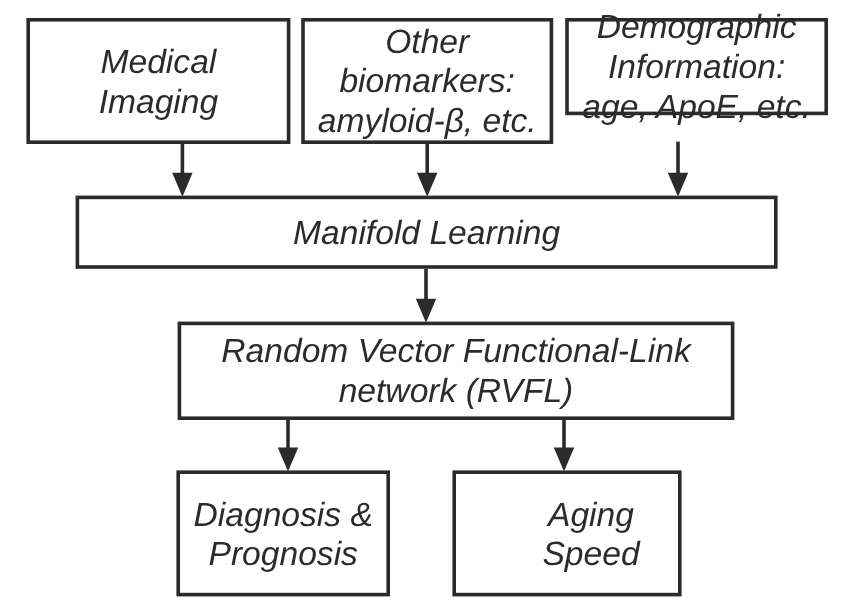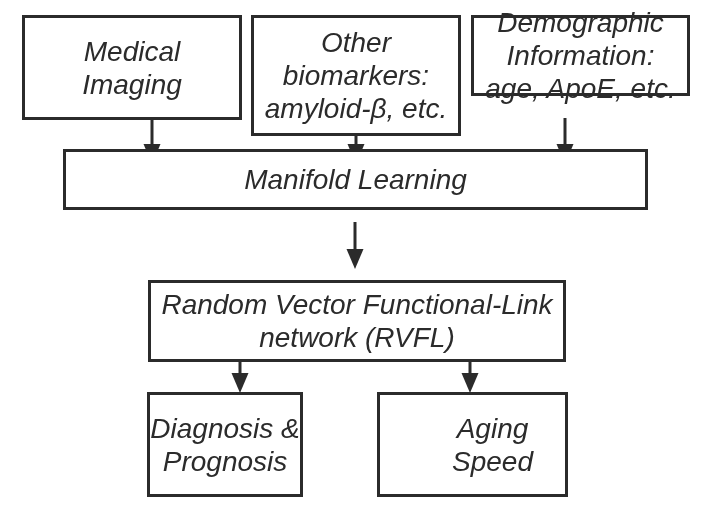--- a/index.html
+++ b/index.html
@@ -41,25 +41,25 @@
     text-align: center;
     color: var(--text, #2b2b2b);
     font-size: 28px;
     line-height: 33px;
   }
   .node .lbl {
     white-space: pre-line;
     display: block;
   }
   #n-medical   { left: 22px;  top: 15px;  width: 220px; height: 105px; }
-  #n-biomark   { left: 251px; top: 15px;  width: 210px; height: 121px; }
+  #n-biomark   { left: 251px; top: 15px;  width: 210px; height: 105px; }
   #n-demo      { left: 471px; top: 15px;  width: 219px; height: 81px; }
-  #n-manifold  { left: 63px;  top: 149px; width: 585px; height: 61px;  }
-  #n-rvfl      { left: 148px; top: 280px; width: 418px; height: 82px;  }
-  #n-diag      { left: 147px; top: 392px; width: 156px; height: 105px; }
+  #n-manifold  { left: 63px;  top: 163px; width: 585px; height: 61px;  }
+  #n-rvfl      { left: 148px; top: 268px; width: 464px; height: 82px;  }
+  #n-diag      { left: 147px; top: 392px; width: 178px; height: 105px; }
   #n-aging     { left: 377px; top: 392px; width: 191px; height: 105px; padding-left: 40px; }
 </style>
 </head>
 <body>
 
 <div class="canvas">
 
   <svg class="arrows" viewBox="0 0 706 509" xmlns="http://www.w3.org/2000/svg">
     <g>
       <line x1="152" y1="118" x2="152" y2="146"></line>

